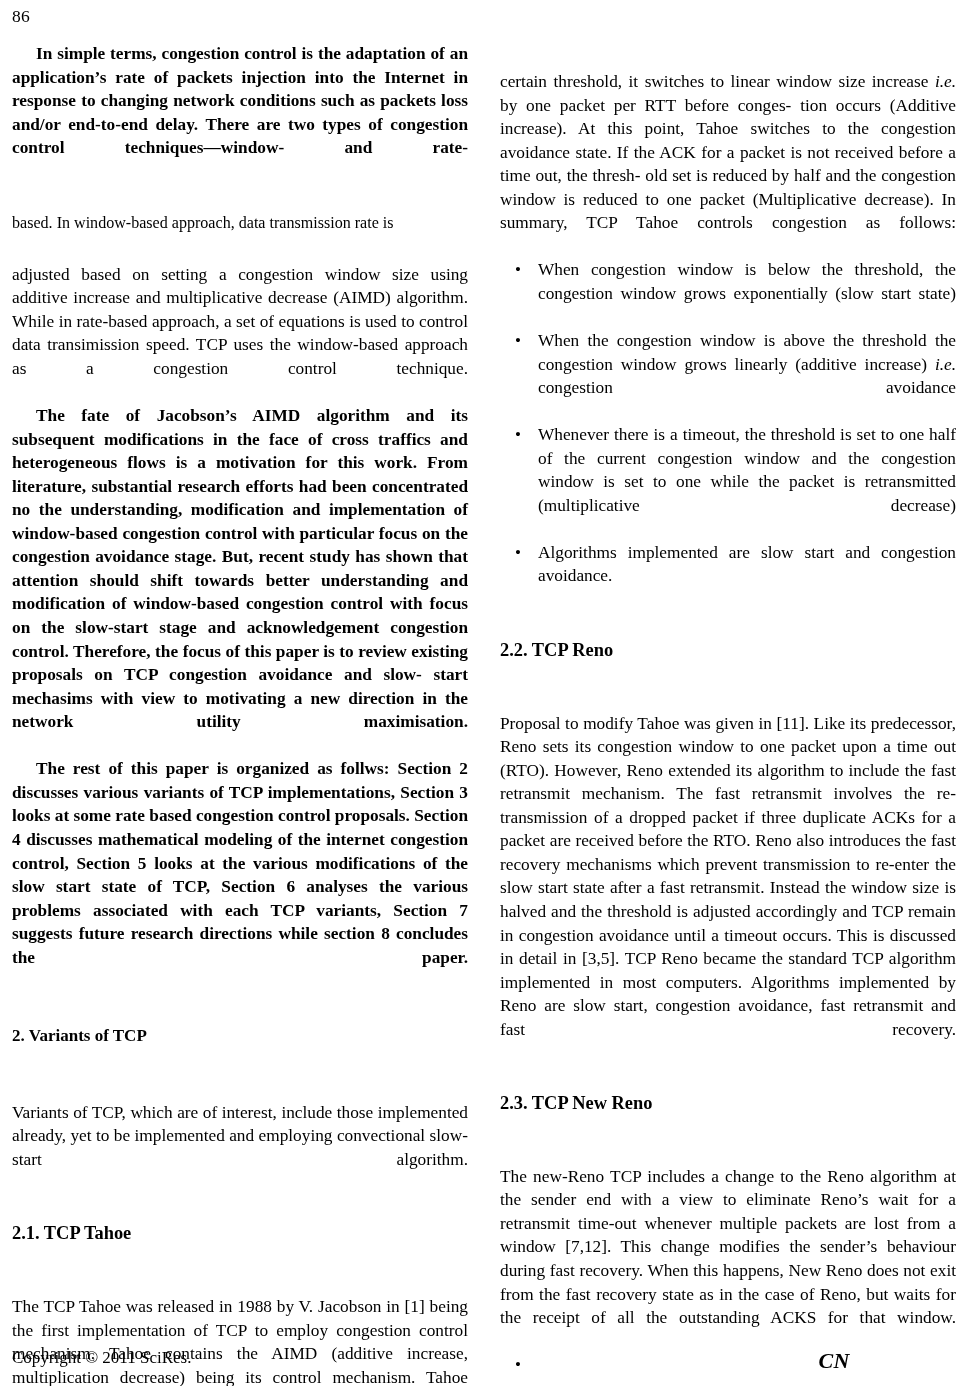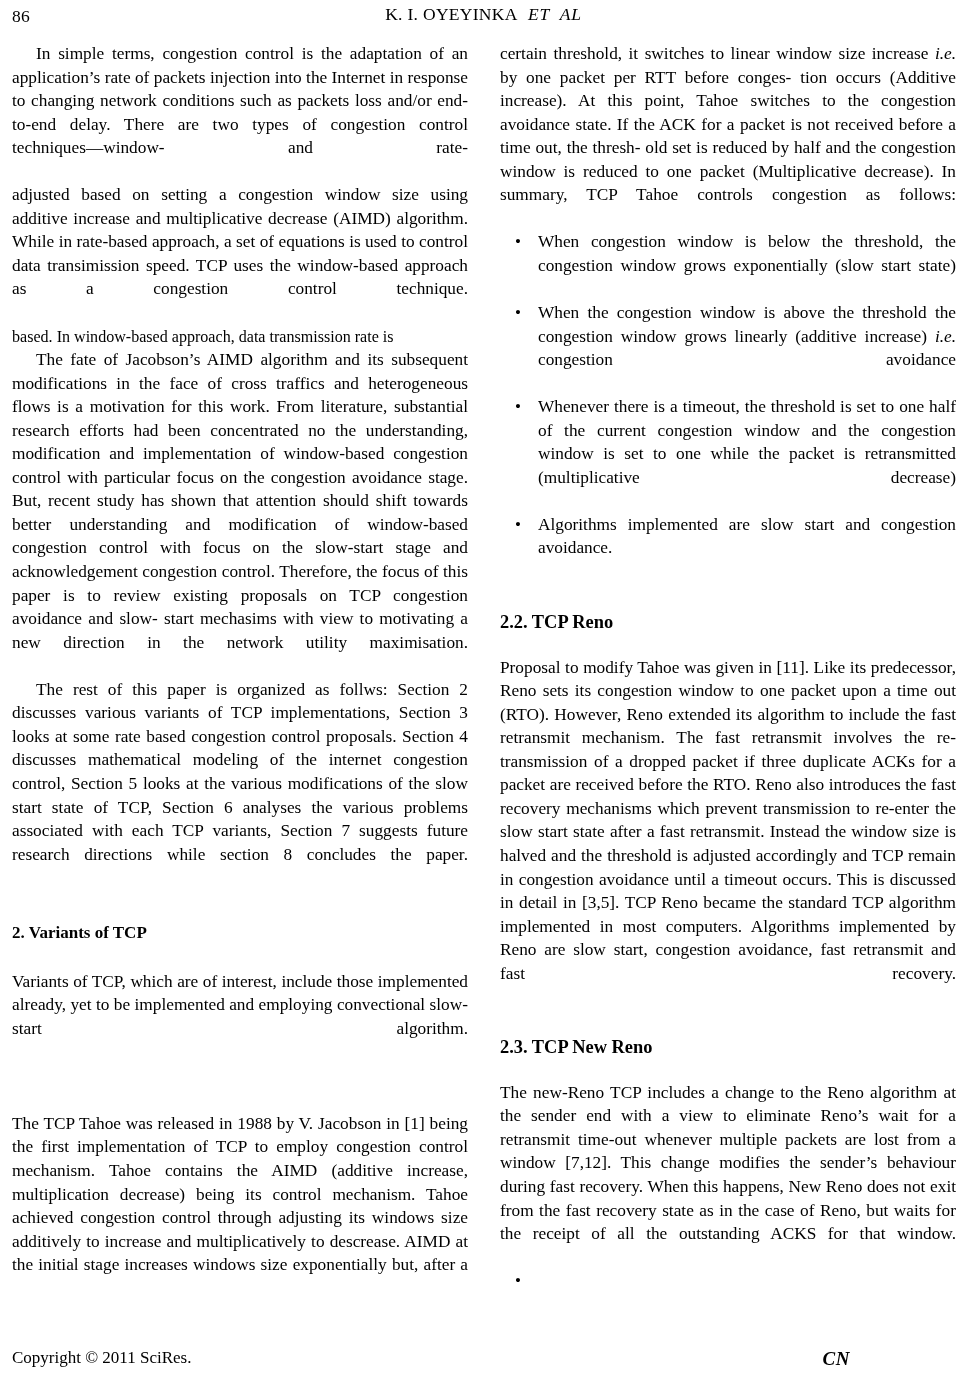--- a/index.html
+++ b/index.html
@@ -64,22 +64,22 @@
     text-justify: inter-word;
     hyphens: none;
   }
   .col-left  { left: 12px; }
   .col-right { left: 500px; }
 
   p {
     margin: 0;
     text-align: justify;
   }
-  p.indent { text-indent: 24px; }
-  p.noindent { text-indent: 0; }
+  p.indent { text-indent: 24px; font-weight: bold; }
+  p.noindent { text-indent: 0; margin-top: 28px; }
 
   
   p::after {
     content: "";
     display: inline-block;
     width: 100%;
   }
   p.nostretch::after { display: none; }
 
   .squeeze {
@@ -149,55 +149,55 @@
   .copyright {
     position: absolute;
     left: 12px;
     top: 0;
     font-size: 17px;
   }
   .journal-mark {
     position: absolute;
     right: 12px;
     top: 0;
-    font-size: 19px;
+    font-size: 22px;
     font-weight: bold;
     font-style: italic;
     letter-spacing: 0.5px;
   }
 </style>
 </head>
 <body>
 
 <div class="page">
 
   <div class="running-head">
     <span class="folio">86</span>
-    <div class="head-center"><span>K. I. OYEYINKA</span><span class="etal">&nbsp;&nbsp;<span>ET  AL</span></span></div>
   </div>
 
   <div class="col col-left">
 
     <p class="indent"><span>In simple terms, congestion control is the adaptation of an application’s rate of packets injection into the Internet in response to changing network conditions such as packets loss and/or end-to-end delay. There are two types of congestion control techniques—window- and rate-</span></p>
 
+    <p class="noindent nostretch"><span class="squeeze">based. In window-based approach, data transmission rate is</span></p>
+
     <p class="noindent"><span>adjusted based on setting a congestion window size using additive increase and multiplicative decrease (AIMD) algorithm. While in rate-based approach, a set of equations is used to control data transimission speed. TCP uses the window-based approach as a congestion control technique.</span></p>
-
-    <p class="noindent nostretch"><span class="squeeze">based. In window-based approach, data transmission rate is</span></p>
 
     <p class="indent"><span>The fate of Jacobson’s AIMD algorithm and its subsequent modifications in the face of cross traffics and heterogeneous flows is a motivation for this work. From literature, substantial research efforts had been concentrated no the understanding, modification and implementation of window-based congestion control with particular focus on the congestion avoidance stage. But, recent study has shown that attention should shift towards better understanding and modification of window-based congestion control with focus on the slow-start stage and acknowledgement congestion control. Therefore, the focus of this paper is to review existing proposals on TCP congestion avoidance and slow- start mechasims with view to motivating a new direction in the network utility maximisation.</span></p>
 
     <p class="indent"><span>The rest of this paper is organized as follws: Section 2 discusses various variants of TCP implementations, Section 3 looks at some rate based congestion control proposals. Section 4 discusses mathematical modeling of the internet congestion control, Section 5 looks at the various modifications of the slow start state of TCP, Section 6 analyses the various problems associated with each TCP variants, Section 7 suggests future research directions while section 8 concludes the paper.</span></p>
 
     <div class="gap-before-h2"></div>
     <h2 class="sec-head">2. Variants of TCP</h2>
     <div class="gap-after-h2"></div>
 
     <p class="noindent"><span>Variants of TCP, which are of interest, include those implemented already, yet to be implemented and employing convectional slow-start algorithm.</span></p>
 
     <div class="gap-before-h3"></div>
+    <h3 class="sub-head">2.1. TCP Tahoe</h3>
     <div class="gap-after-h3"></div>
 
     <p class="noindent"><span>The TCP Tahoe was released in 1988 by V. Jacobson in [1] being the first implementation of TCP to employ congestion control mechanism. Tahoe contains the AIMD (additive increase, multiplication decrease) being its control mechanism. Tahoe achieved congestion control through adjusting its windows size additively to increase and multiplicatively to descrease. AIMD at the initial stage increases windows size exponentially but, after a</span></p>
 
   </div>
 
   <div class="col col-right">
 
     <p class="noindent"><span>certain threshold, it switches to linear window size increase </span><i>i.e.</i><span> by one packet per RTT before conges- tion occurs (Additive increase). At this point, Tahoe switches to the congestion avoidance state. If the ACK for a packet is not received before a time out, the thresh- old set is reduced by half and the congestion window is reduced to one packet (Multiplicative decrease). In summary, TCP Tahoe controls congestion as follows:</span></p>
 

